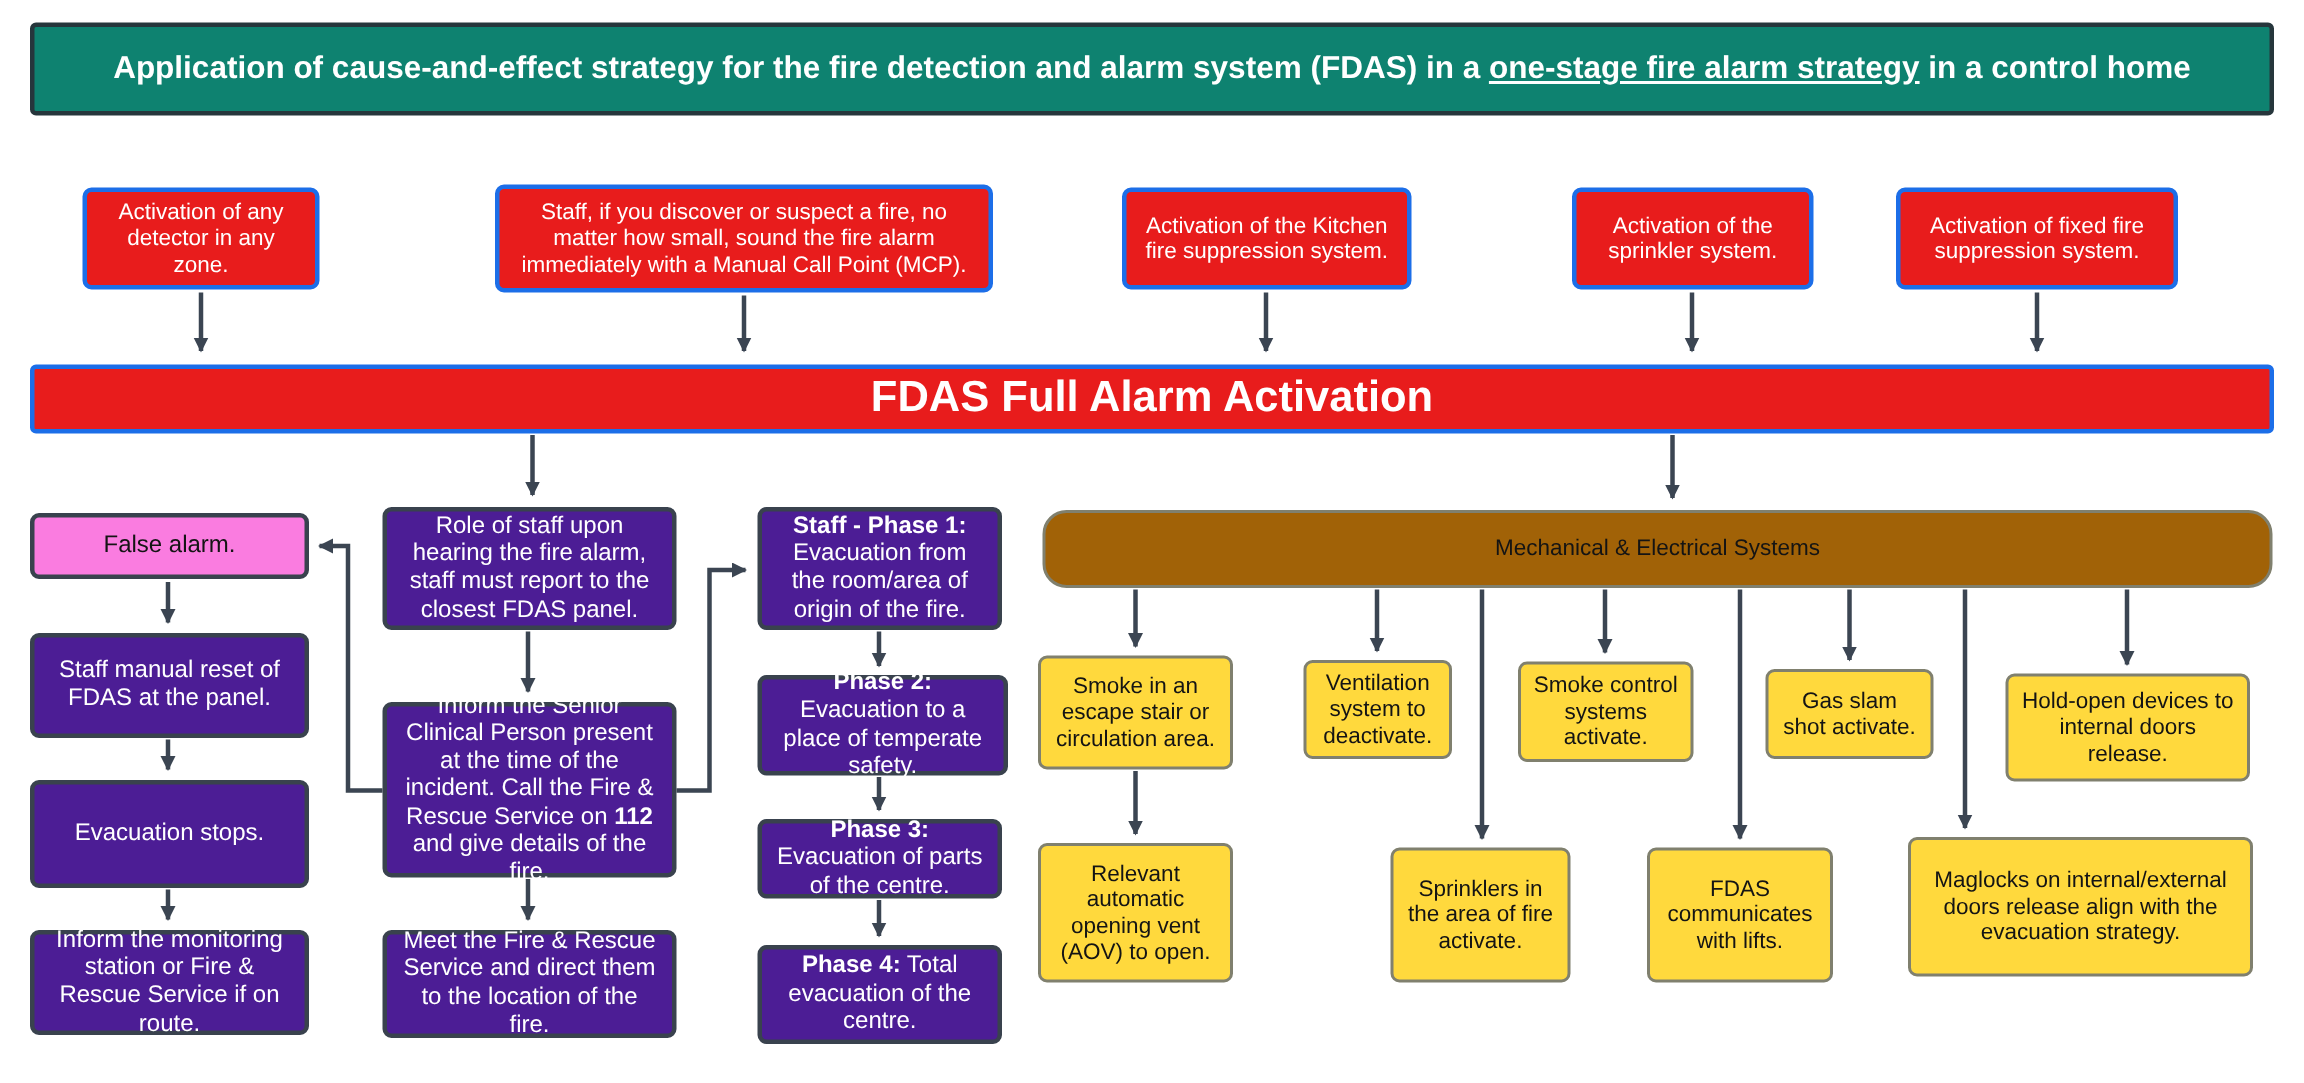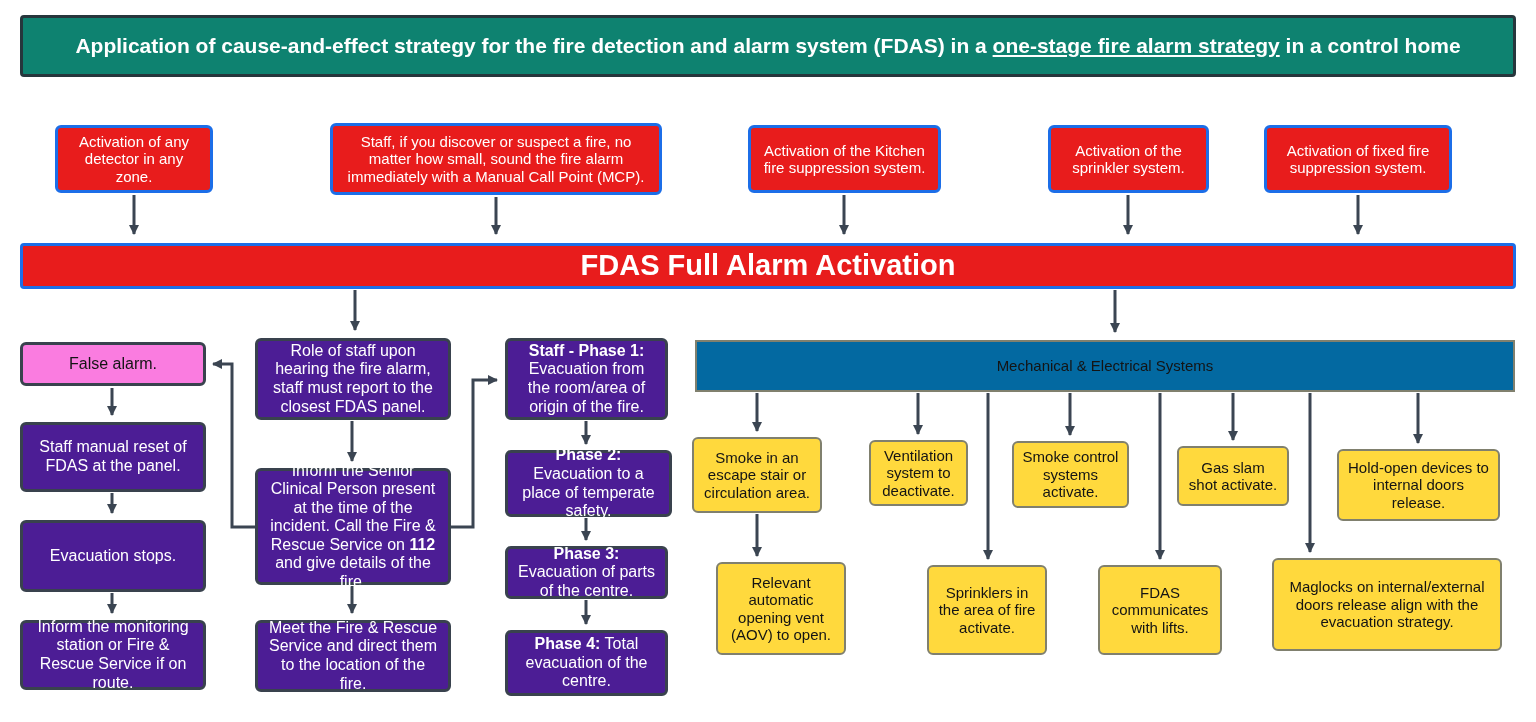--- a/index.html
+++ b/index.html
@@ -13,21 +13,21 @@
     display:flex; align-items:center; justify-content:center;
     text-align:center; border-radius:6px; padding:4px 8px; line-height:1.16;
   }
   .txt { display:block; width:100%; }
   .hdr   { background:#0E8270; border:3px solid #26363C; color:#ffffff; font-weight:bold; font-size:21px; border-radius:4px; }
   .red   { background:#E81C1C; border:3px solid #1C6EE8; color:#ffffff; font-size:15px; }
   .fdas  { background:#E81C1C; border:3px solid #1C6EE8; color:#ffffff; font-weight:bold; font-size:29px; border-radius:4px; }
   .blue  { background:#4c1d95; border:3px solid #39424E; color:#ffffff; font-size:16px; }
   .pink  { background:#FA7CE0; border:3px solid #39424E; color:#141414; font-size:16px; }
   .yel   { background:#FFD93D; border:2px solid #80806E; color:#141414; font-size:15px; }
-  .yelbar{ background:#0369a1; border:2px solid #80806E; color:#141414; font-size:15px; border-radius:0; }
+  .yelbar{ background:#a16207; border:2px solid #80806E; color:#141414; font-size:15px; border-radius:16px; }
   .u { text-decoration:underline;text-align:right; }
   b, .b { font-weight:bold; }
 </style>
 </head>
 <body>
 
 <div class="canvas">
 
   <svg class="wires" viewBox="0 0 1536 722">
     <defs>
@@ -107,18 +107,18 @@
   </div>
 
   <div class="box yelbar" style="left:695px; top:340px; width:820px; height:52px;">Mechanical &amp; Electrical Systems</div>
 
   <div class="box yel" style="left:692px; top:437px; width:130px; height:76px;">Smoke in an escape stair or circulation area.</div>
   <div class="box yel" style="left:869px; top:440px; width:99px; height:66px;">Ventilation system to deactivate.</div>
   <div class="box yel" style="left:1012px; top:441px; width:117px; height:67px;">Smoke control systems activate.</div>
   <div class="box yel" style="left:1177px; top:446px; width:112px; height:60px;">Gas slam shot activate.</div>
   <div class="box yel" style="left:1337px; top:449px; width:163px; height:72px;">Hold-open devices to internal doors release.</div>
 
-  <div class="box yel" style="left:692px; top:562px; width:130px; height:93px;margin-left:24px;">Relevant automatic opening vent (AOV) to open.</div>
+  <div class="box yel" style="left:692px; top:562px; width:130px; height:93px;">Relevant automatic opening vent (AOV) to open.</div>
   <div class="box yel" style="left:927px; top:565px; width:120px; height:90px;">Sprinklers in the area of fire activate.</div>
   <div class="box yel" style="left:1098px; top:565px; width:124px; height:90px;">FDAS communicates with lifts.</div>
   <div class="box yel" style="left:1272px; top:558px; width:230px; height:93px;">Maglocks on internal/external doors release align with the evacuation strategy.</div>
 
 </div>
 
 </body></html>

